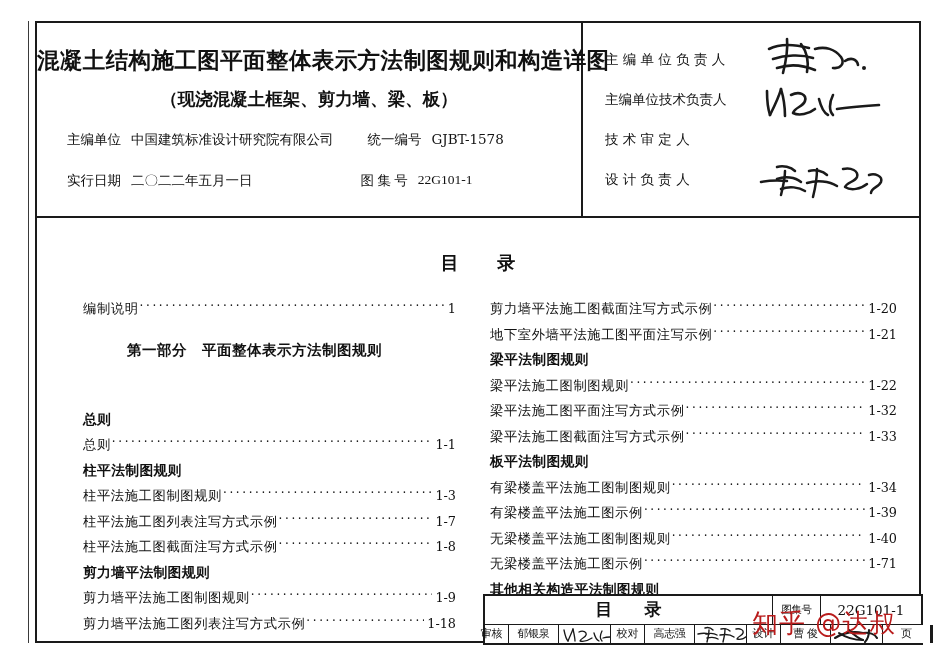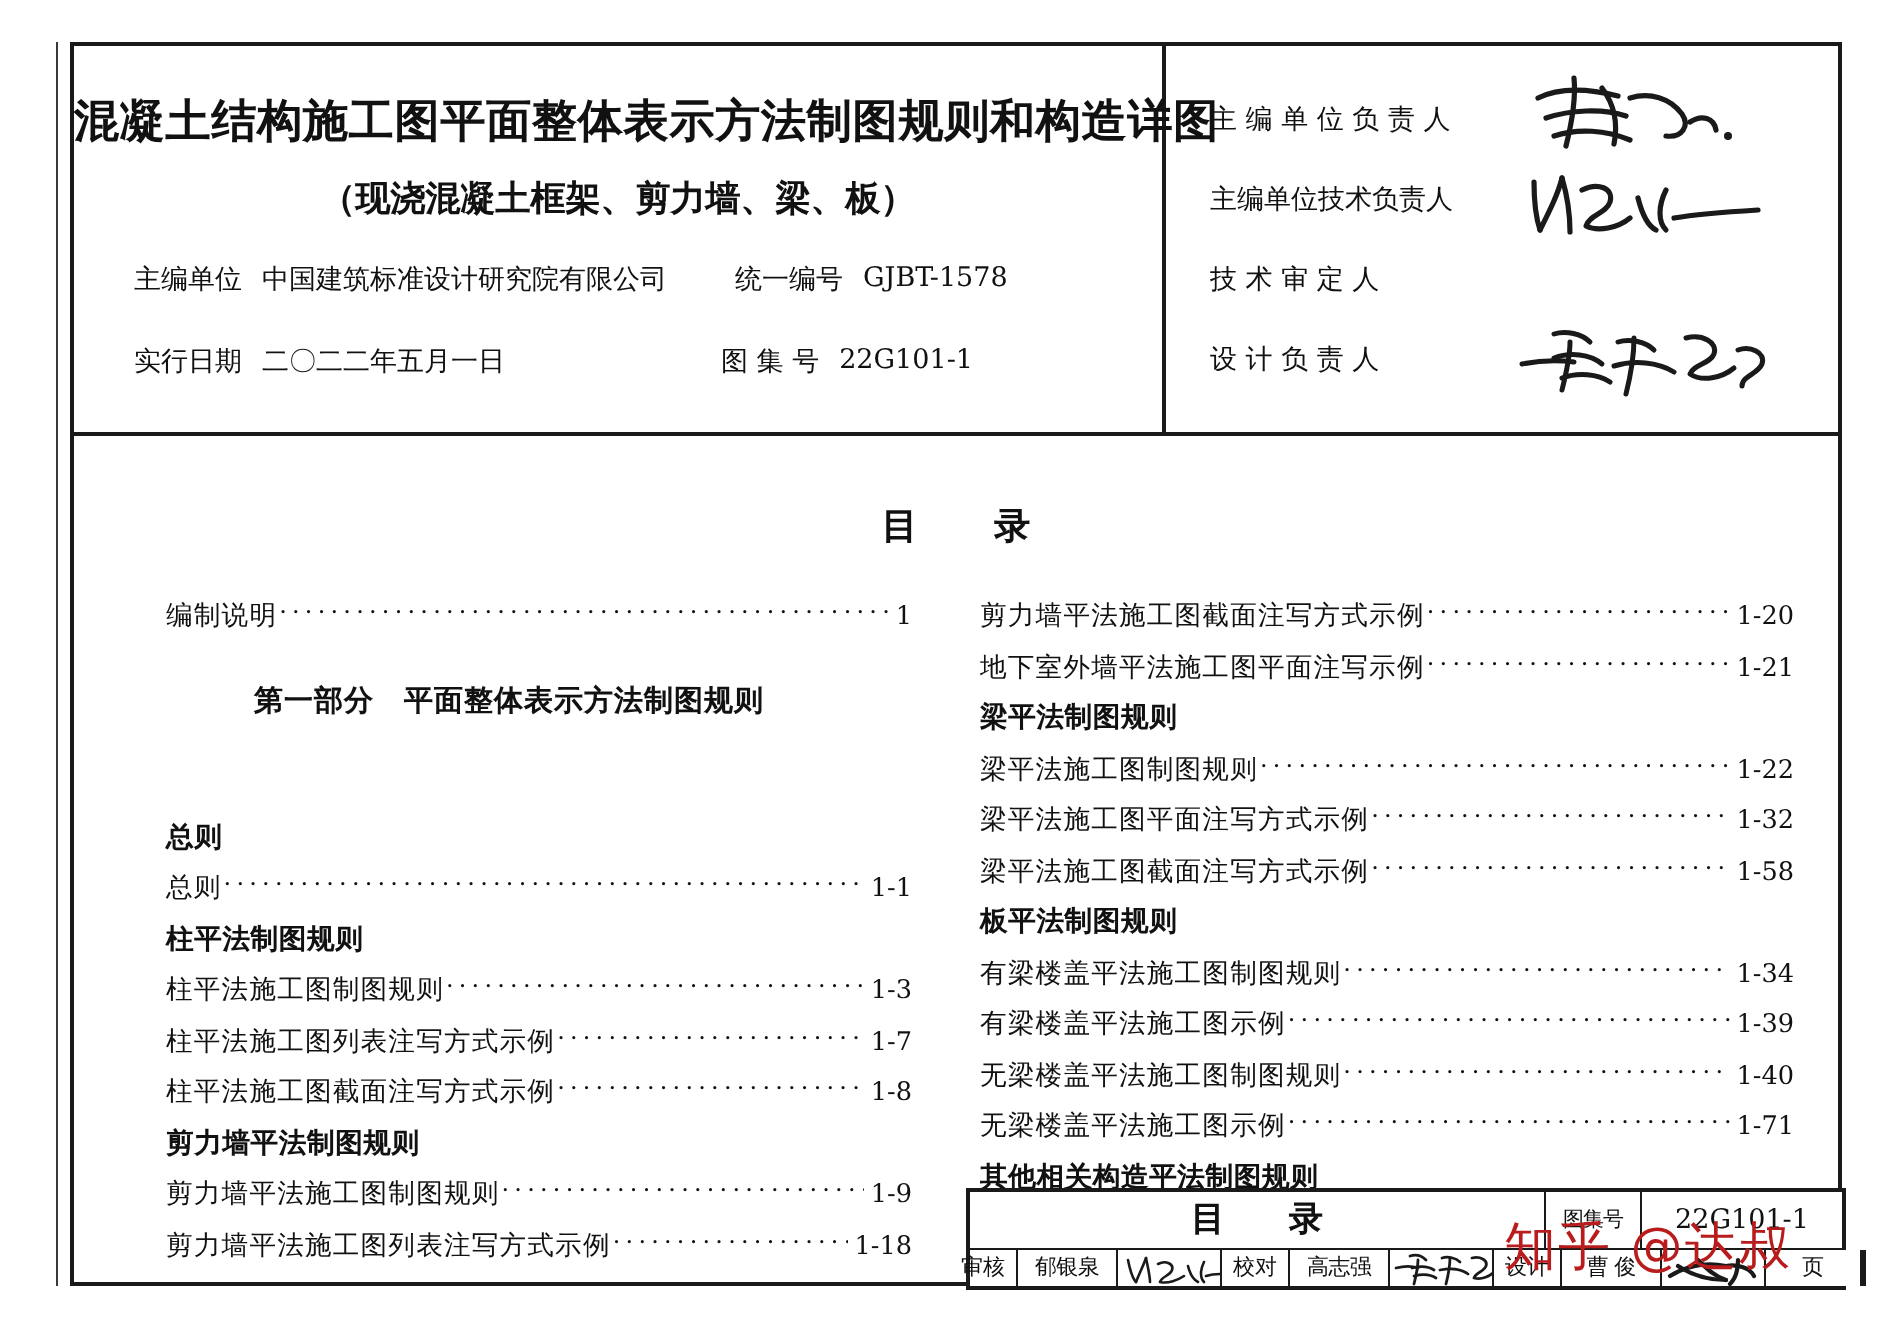--- a/index.html
+++ b/index.html
@@ -67,21 +67,21 @@
     white-space: nowrap;
   }
 
   .meta-row {
     display: flex;
     font-size: 13.5px;
     margin-top: 20px;
     padding-left: 30px;
     font-family: "DejaVu Serif", "Liberation Serif", serif;
   }
-  .meta-row.second { margin-top: 23px; }
+  .meta-row.second { margin-top: 23px; font-family: Liberation Serif, serif; }
   .meta-label { white-space: nowrap; }
   .meta-value { white-space: nowrap; margin-left: 10px; }
   .meta-gap { width: 34px; }
 
   
   .sig-row {
     display: flex;
     align-items: center;
     height: 34px;
     padding-left: 22px;
@@ -411,21 +411,21 @@
 
           <div class="toc-line">
             <span class="t">梁平法施工图平面注写方式示例</span>
             <span class="dots">··················································</span>
             <span class="pg">1-32</span>
           </div>
 
           <div class="toc-line">
             <span class="t">梁平法施工图截面注写方式示例</span>
             <span class="dots">··················································</span>
-            <span class="pg">1-58</span>
+            <span class="pg">1-33</span>
           </div>
 
           <div class="toc-group">板平法制图规则</div>
 
           <div class="toc-line">
             <span class="t">有梁楼盖平法施工图制图规则</span>
             <span class="dots">··················································</span>
             <span class="pg">1-34</span>
           </div>
 

